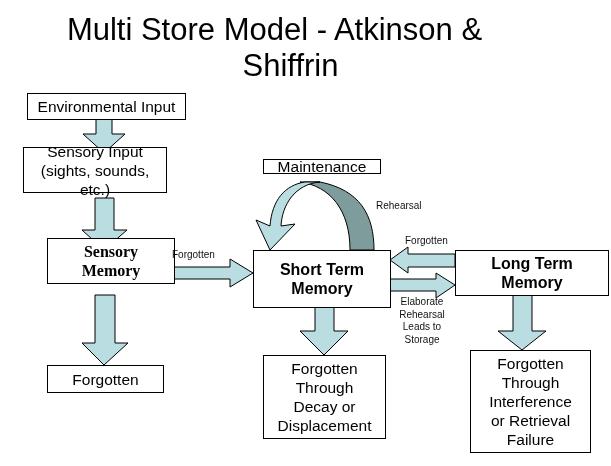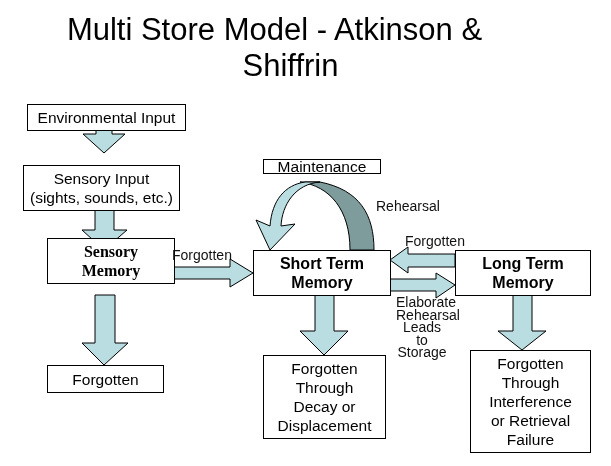--- a/index.html
+++ b/index.html
@@ -1,21 +1,21 @@
 <!DOCTYPE html>
 <html><head>
 <meta charset="utf-8">
 <style>
   html,body{margin:0;padding:0;background:#fff;}
   body{width:611px;height:466px;position:relative;overflow:hidden;font-family:"Liberation Sans",sans-serif;color:#000;}
   .title{position:absolute;left:0;width:549px;text-align:center;font-size:31px;line-height:36px;}
   .t1{top:12px;} .t2{top:48px;padding-left:16px;}
   .box{position:absolute;background:#fff;border:1.5px solid #000;box-sizing:border-box;display:flex;align-items:center;justify-content:center;text-align:center;font-size:15.5px;line-height:19px;white-space:pre-line;}
   .bold{font-weight:bold;font-size:16px;}
-  .lbl{position:absolute;font-size:14px;line-height:12.5px;text-align:center;white-space:pre-line;color:#111;}
+  .lbl{position:absolute;font-size:10px;line-height:12.5px;text-align:center;white-space:pre-line;color:#111;}
   svg{position:absolute;left:0;top:0;}
 </style>
 </head>
 <body>
 
 <div class="title t1">Multi Store Model - Atkinson &amp;</div>
 <div class="title t2">Shiffrin</div>
 
 <svg width="611" height="466">
 
@@ -33,30 +33,30 @@
 
   <polygon fill="#b9dde0" stroke="#000" stroke-width="1" points="390,279 436,279 436,273 455,285 436,298 436,291 390,291"></polygon>
 
   <polygon fill="#b9dde0" stroke="#000" stroke-width="1" points="513,295 532,295 532,331 546,331 522,350 498,331 513,331"></polygon>
 
   <path fill="#7e9c9c" stroke="#000" stroke-width="1" d="M350,250 L374,250 C374,215 360,190 320,182 L300,182 C330,186 350,210 350,250 Z"></path>
 
   <path fill="#b9dde0" stroke="#000" stroke-width="1" d="M320,182 C295,184 282,205 281,226 L295,224 L270,250 L256,220 L270,226 C272,200 285,185 305,182 Z"></path>
 </svg>
 
-<div class="box" style="left:27px;top:93px;width:159px;height:27px;margin-top:11px;">Environmental Input</div>
-<div class="box" style="left:23px;top:165px;width:157px;height:46px;">Sensory Input
+<div class="box" style="left:27px;top:93px;width:159px;height:27px;">Environmental Input</div>
+<div class="box" style="left:23px;top:147px;width:144px;height:46px;">Sensory Input
 (sights, sounds, etc.)</div>
 <div class="box bold" style="left:47px;top:238px;width:128px;height:46px;font-family:Liberation Serif, serif;">Sensory
 Memory</div>
 <div class="box" style="left:47px;top:365px;width:117px;height:28px;">Forgotten</div>
 <div class="box" style="left:263px;top:159px;width:118px;height:15px;">Maintenance</div>
-<div class="box bold" style="left:253px;top:250px;width:138px;height:46px;">Short Term
+<div class="box bold" style="left:253px;top:250px;width:138px;height:58px;">Short Term
 Memory</div>
-<div class="box bold" style="left:455px;top:250px;width:136px;height:46px;">Long Term
+<div class="box bold" style="left:455px;top:250px;width:154px;height:46px;">Long Term
 Memory</div>
 <div class="box" style="left:263px;top:355px;width:123px;height:84px;">Forgotten
 Through
 Decay or
 Displacement</div>
 <div class="box" style="left:470px;top:350px;width:121px;height:103px;">Forgotten
 Through
 Interference
 or Retrieval
 Failure</div>

